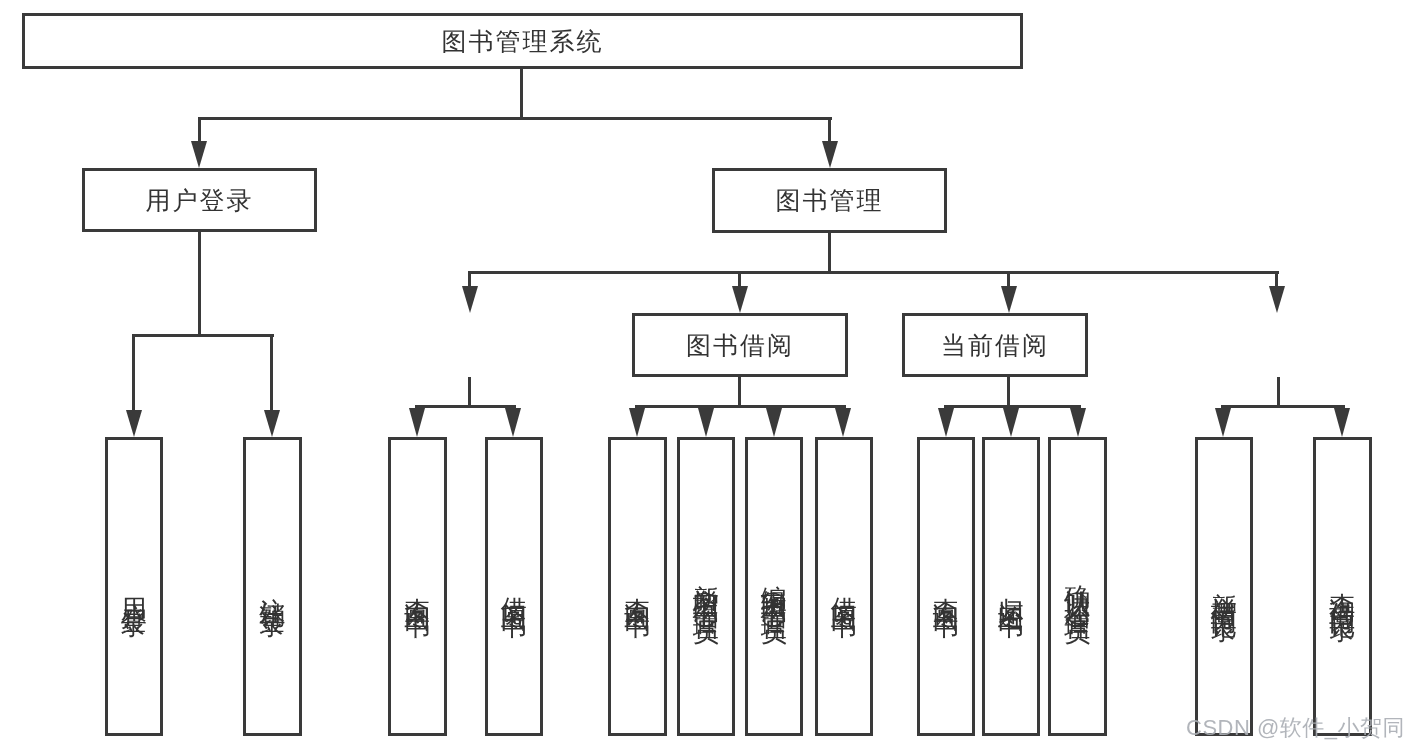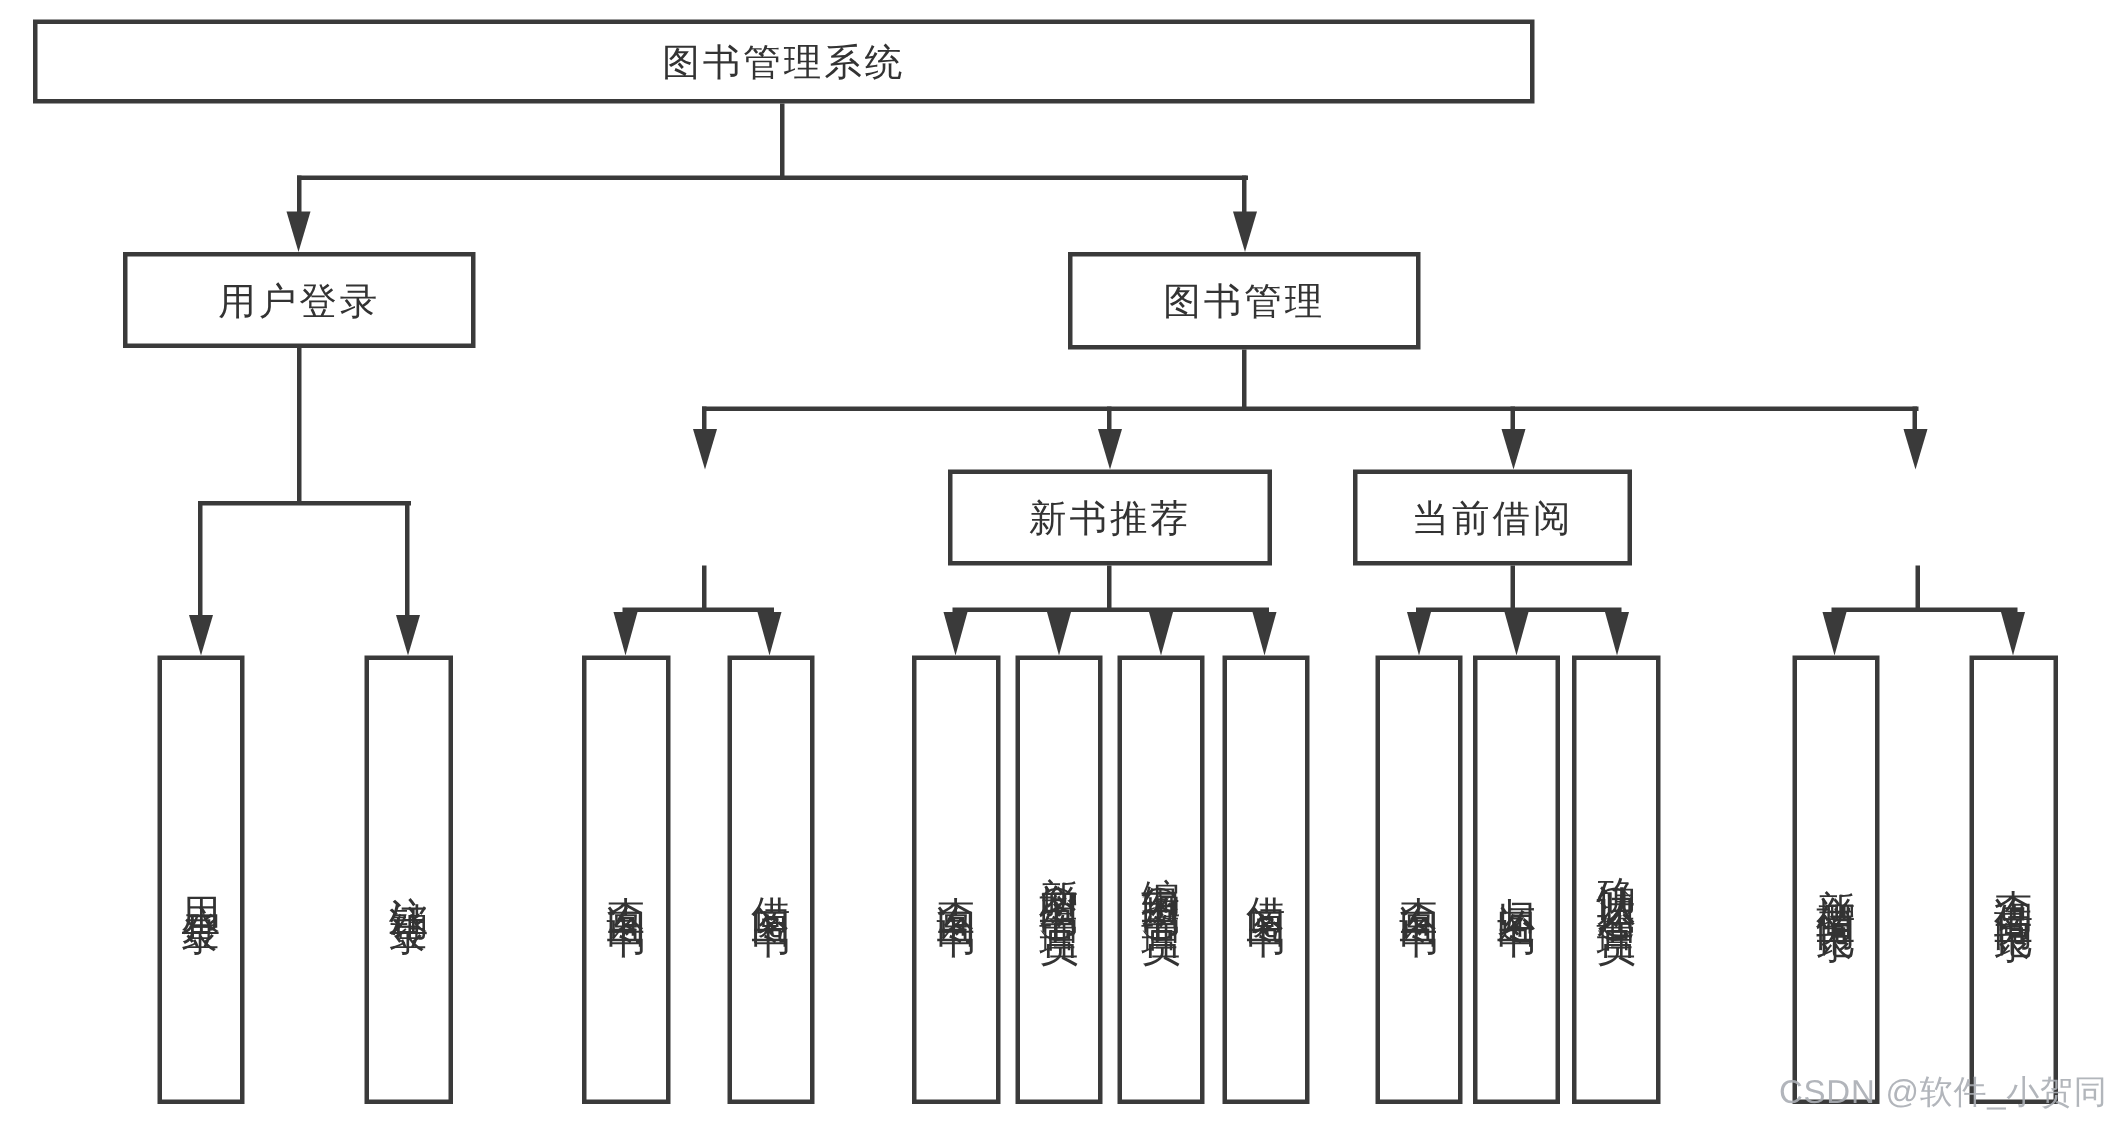--- a/index.html
+++ b/index.html
@@ -63,21 +63,21 @@
   <div class="line" style="left:468px;top:271px;width:3px;height:18px"></div>
   <div class="arrow" style="left:462px;top:286px"></div>
   <div class="line" style="left:738px;top:271px;width:3px;height:18px"></div>
   <div class="arrow" style="left:732px;top:286px"></div>
   <div class="line" style="left:1007px;top:271px;width:3px;height:18px"></div>
   <div class="arrow" style="left:1001px;top:286px"></div>
   <div class="line" style="left:1275px;top:271px;width:3px;height:18px"></div>
   <div class="arrow" style="left:1269px;top:286px"></div>
 
   <div class="box" style="left:632px;top:313px;width:216px;height:64px">
-    <span class="hlabel">新书推荐</span>
+    <span class="hlabel">图书借阅</span>
   </div>
   <div class="box" style="left:902px;top:313px;width:186px;height:64px">
     <span class="hlabel">当前借阅</span>
   </div>
 
   <div class="line" style="left:468px;top:377px;width:3px;height:30px"></div>
   <div class="line" style="left:738px;top:377px;width:3px;height:30px"></div>
   <div class="line" style="left:1007px;top:377px;width:3px;height:30px"></div>
   <div class="line" style="left:1277px;top:377px;width:3px;height:30px"></div>
 

